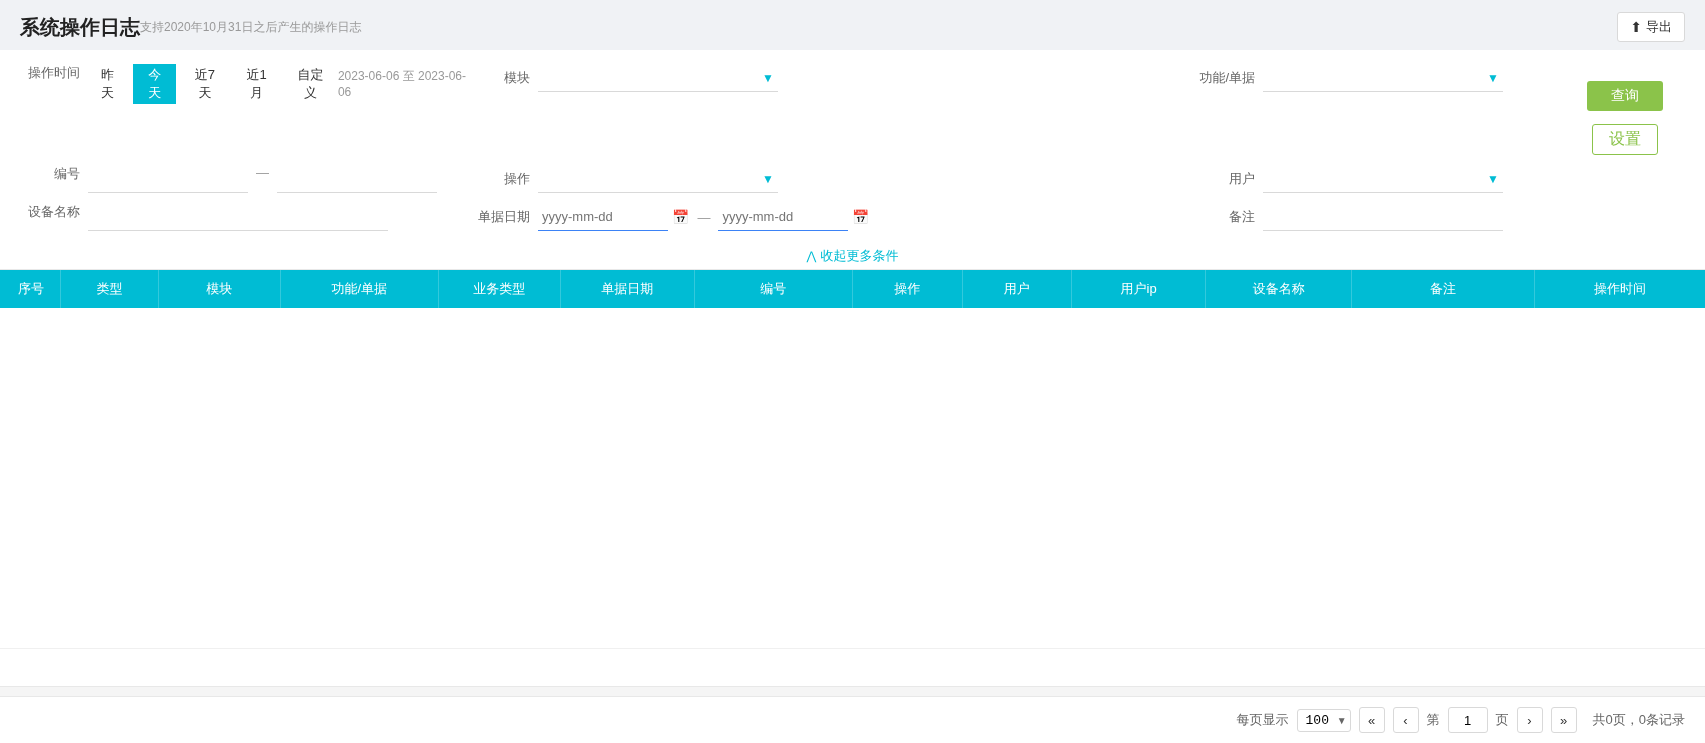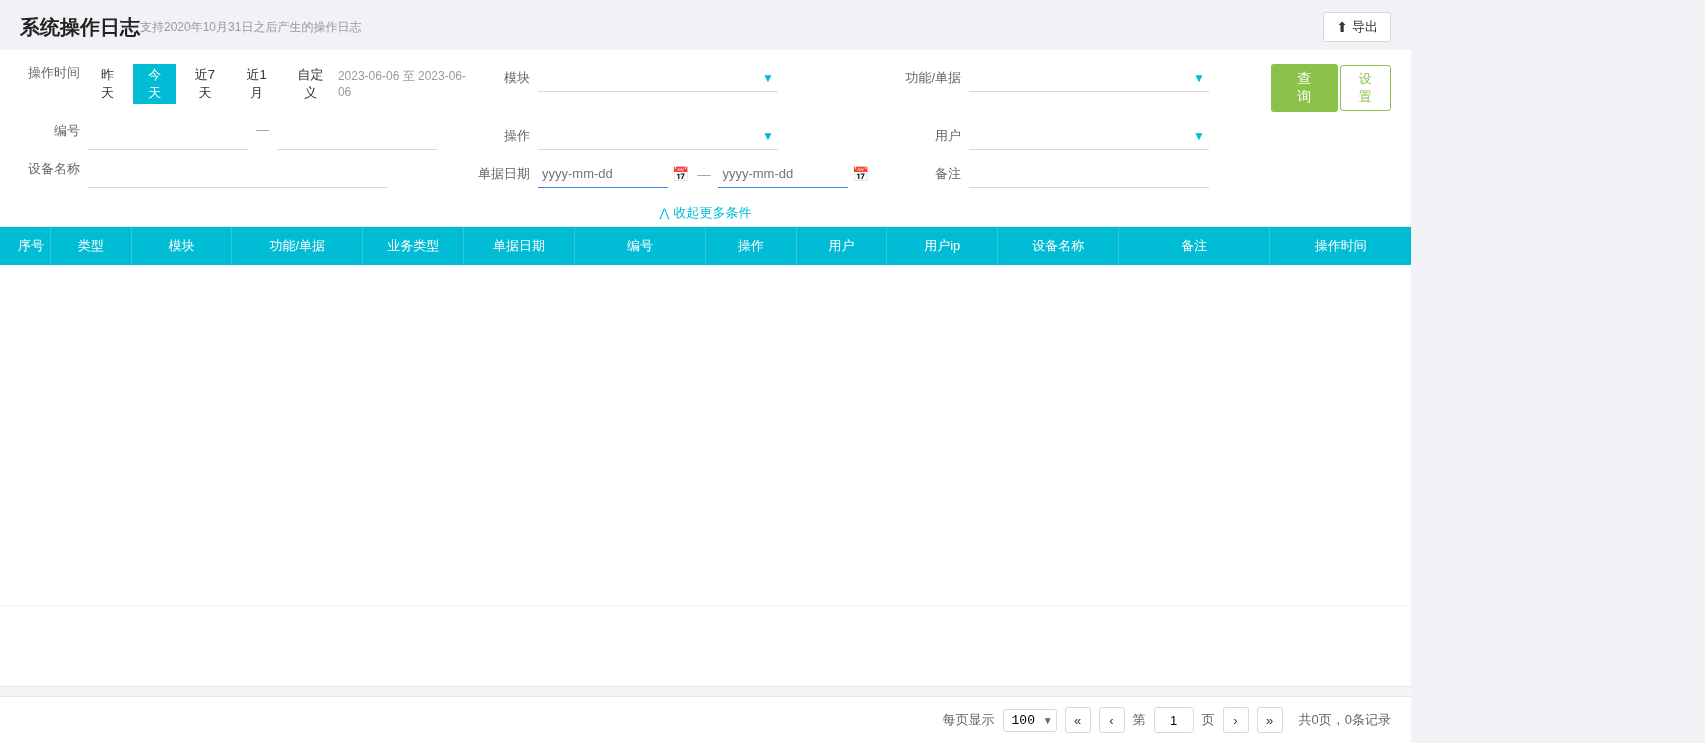--- a/index.html
+++ b/index.html
@@ -1,18 +1,18 @@
 <!DOCTYPE html>
 <html><head>
   <meta charset="utf-8">
   <style>
     * { box-sizing: border-box; margin: 0; padding: 0; }
     body { font-family: 'Microsoft YaHei', Arial, sans-serif; font-size: 13px; background: #f0f2f5; color: #333; }
 
-    .page-container { width: 1411px; min-height: 743px; background: #4c1d95; display: flex; flex-direction: column; }
+    .page-container { width: 1705px; min-height: 743px; background: #4c1d95; display: flex; flex-direction: column; }
 
     
     .page-header { background: #f0f2f5; padding: 12px 20px 8px 20px; display: flex; align-items: center; justify-content: space-between; }
     .page-title { font-size: 20px; font-weight: bold; color: #222; }
     .page-subtitle { font-size: 12px; color: #999; }
     .export-btn { display: flex; align-items: center; gap: 4px; background: #fff; border: 1px solid #d9d9d9; border-radius: 3px; padding: 5px 12px; cursor: pointer; font-size: 13px; color: #333; }
     .export-icon { font-size: 14px; }
 
     .filter-label { color: #666; min-width: 60px; text-align: right; margin-right: 8px; white-space: nowrap; }
 
@@ -24,21 +24,21 @@
 
     .select-wrapper { position: relative; display: inline-flex; align-items: center; }
     .select-input { width: 240px; height: 28px; border: none; border-bottom: 1px solid #d9d9d9; outline: none; font-size: 13px; padding: 0 24px 0 4px; background: transparent; appearance: none; cursor: pointer; }
     .select-arrow { position: absolute; right: 4px; color: #00bcd4; font-size: 12px; pointer-events: none; }
 
     .text-input { width: 160px; height: 28px; border: none; border-bottom: 1px solid #d9d9d9; outline: none; font-size: 13px; padding: 0 4px; background: transparent; }
     .text-input-wide { width: 300px; }
 
     .range-sep { margin: 0 8px; color: #999; }
     .btn-query { background: #8bc34a; color: #fff; border: none; border-radius: 3px; padding: 6px 24px; font-size: 14px; cursor: pointer; }
-    .btn-settings { background: #fff; color: #8bc34a; border: 1px solid #8bc34a; border-radius: 3px; padding: 4px 16px; font-size: 13px; cursor: pointer; }
+    .btn-settings { background: #fff; color: #8bc34a; border: 1px solid #8bc34a; border-radius: 3px; padding: 4px 16px; font-size: 16px; cursor: pointer; }
 
     
     .collapse-row { display: flex; justify-content: center; padding: 6px 0 4px 0; background: #fff; border-bottom: 1px solid #e8e8e8; }
     .collapse-btn { background: none; border: none; cursor: pointer; color: #00bcd4; font-size: 13px; display: flex; align-items: center; gap: 4px; }
     .collapse-icon { font-size: 12px; }
 
     
     .table-container { flex: 1; background: #fff; overflow-x: auto; }
     table { width: 100%; border-collapse: collapse; table-layout: fixed; }
     thead tr { background: #00bcd4; }
@@ -67,21 +67,21 @@
     .total-info { color: #666; font-size: 13px; margin-left: 8px; }
 
     .filter-section { background: #fff; padding: 14px 20px 10px 20px; }
     .filter-row-1 { display: flex; align-items: flex-start; width: 100%; }
     .filter-row-2 { display: flex; align-items: center; width: 100%; margin-top: 10px; }
     .filter-row-3 { display: flex; align-items: center; width: 100%; margin-top: 10px; }
 
     .col-left { flex: 0 0 450px; display: flex; align-items: flex-start; }
     .col-mid { flex: 1; display: flex; align-items: center; }
     .col-right { flex: 0 0 380px; display: flex; align-items: center; }
-    .col-actions { flex: 0 0 120px; display: flex; flex-direction: row; gap: 2px; align-items: center; }
+    .col-actions { flex: 0 0 120px; display: flex; flex-direction: column; gap: 13px; align-items: center; margin-top: 17px; }
 
     .date-input { width: 130px; height: 28px; border: none; border-bottom: 1px solid #3b82f6; outline: none; font-size: 13px; padding: 0 4px; background: transparent; color: #bbb; }
     .calendar-icon { color: #00bcd4; margin-left: 4px; cursor: pointer; font-size: 14px; }
   </style>
 </head>
 <body>
 
 <div class="page-container">
 
   <div class="page-header">

